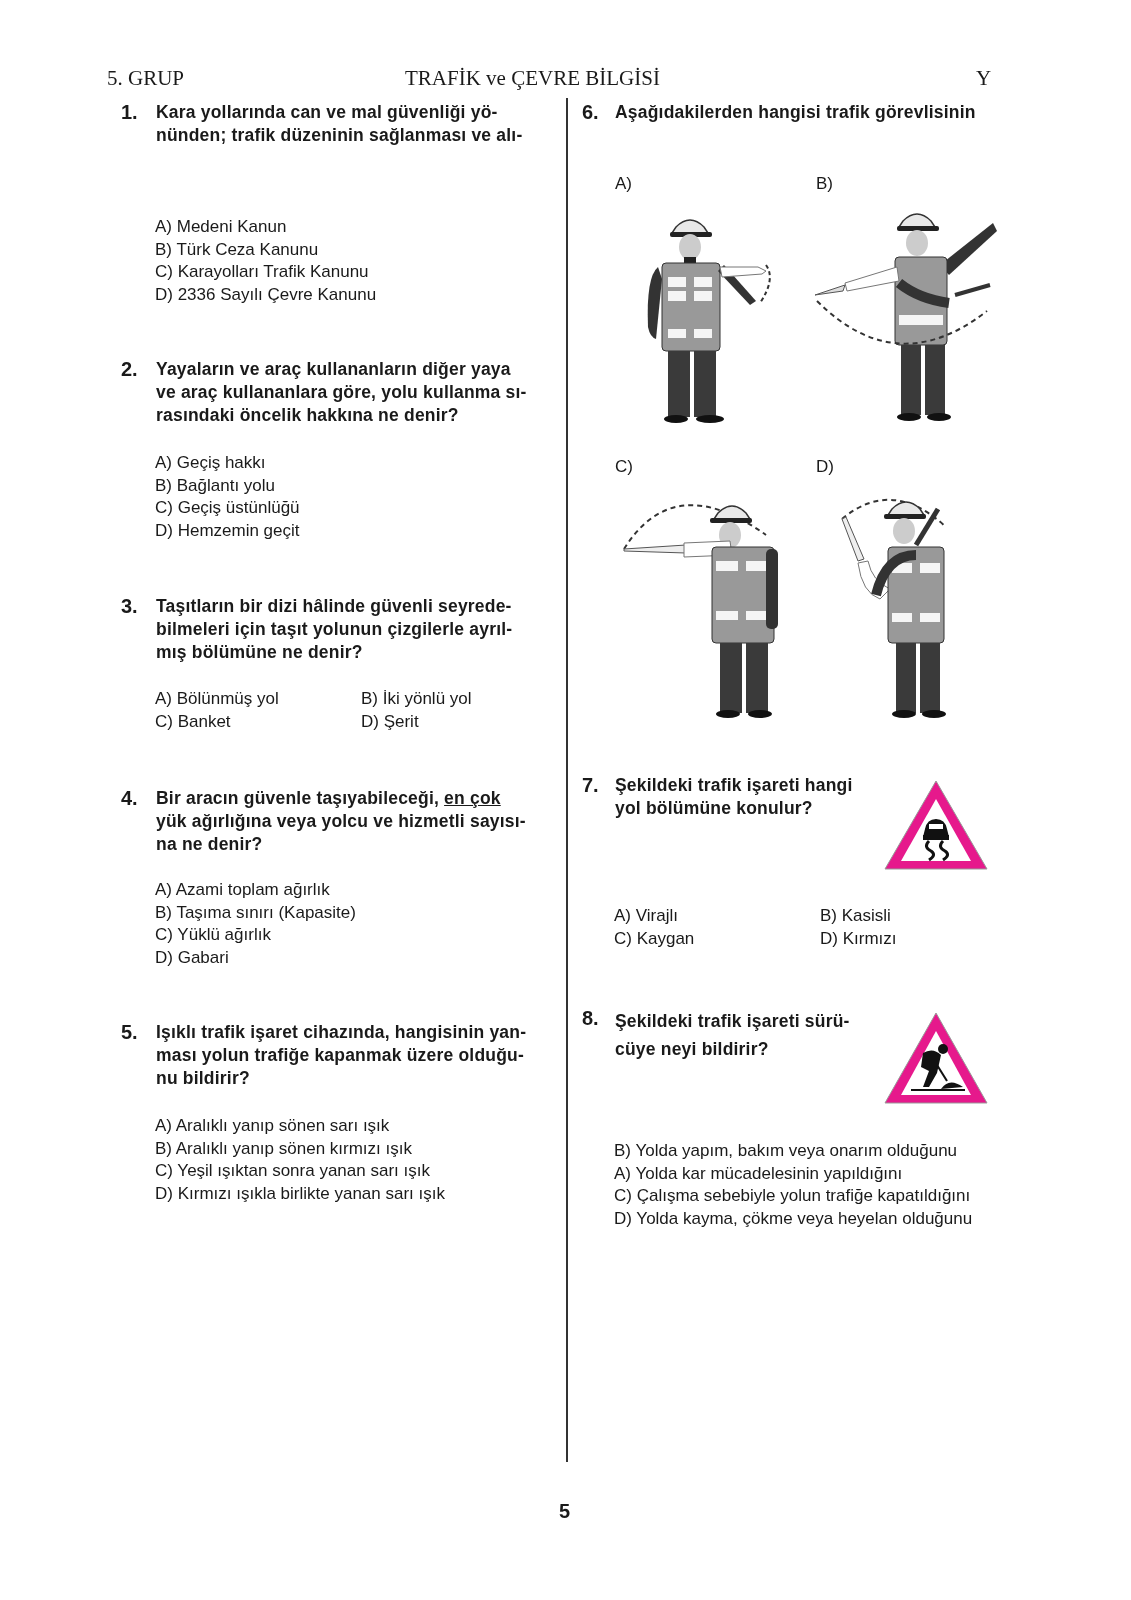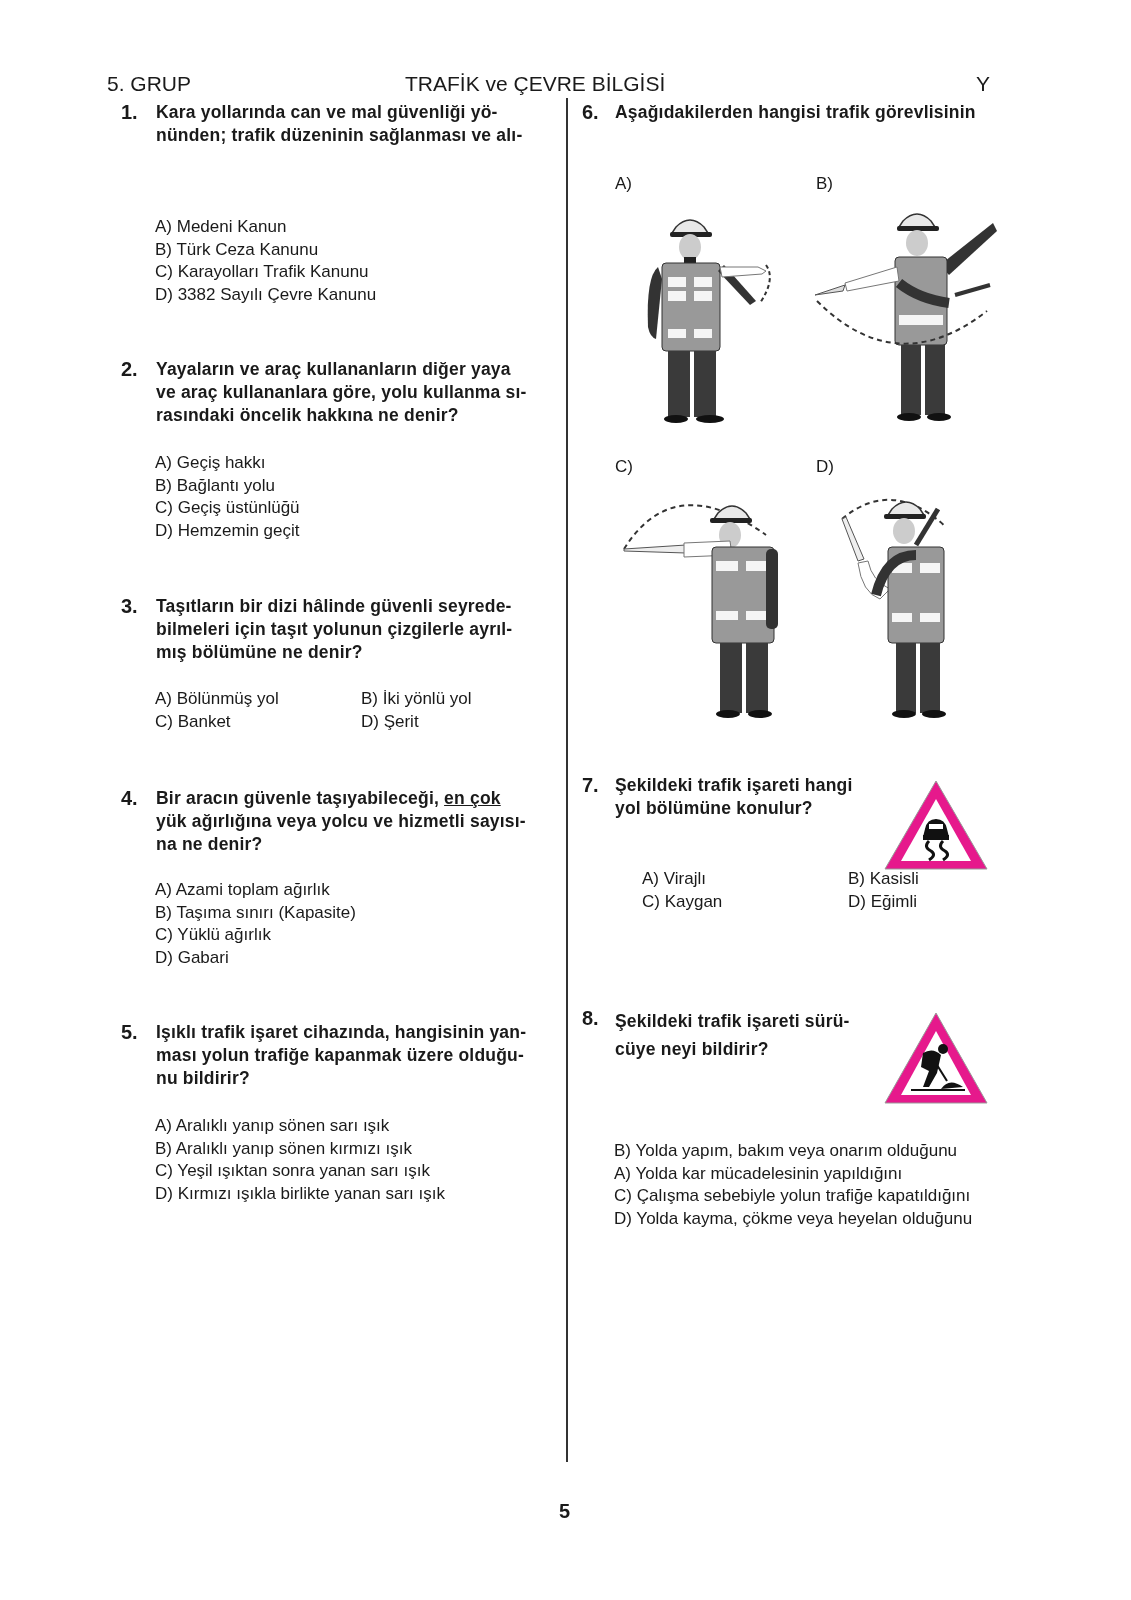--- a/index.html
+++ b/index.html
@@ -1,19 +1,19 @@
 <!DOCTYPE html>
 <html><head>
 <meta charset="utf-8">
 <style>
   * { margin:0; padding:0; box-sizing:border-box; }
   html, body { width:1131px; height:1600px; background:#fff; overflow:hidden; }
   body { position:relative; font-family:"Liberation Sans", sans-serif; color:#1a1a1a; }
   .abs { position:absolute; }
-  .hdr { font-size:21px; top:72px; line-height:24px; color:#1a1a1a; }
+  .hdr { font-size:21px; top:66px; line-height:24px; color:#1a1a1a;font-family:Liberation Serif, serif; }
   .divider { position:absolute; left:566px; top:98px; width:2px; height:1364px; background:#333; }
   .qnum { position:absolute; font-size:20px; font-weight:bold; line-height:22px; }
   .qtext { position:absolute; font-size:17.5px; font-weight:bold; line-height:23px; letter-spacing:0.2px; }
   .qtext .ul { text-decoration:underline; }
   .opts { position:absolute; font-size:17px; line-height:22.6px; }
   .opt { white-space:nowrap; }
   .grid2 { display:grid; grid-template-columns:206px 200px; }
   .figlabel { position:absolute; font-size:17px; line-height:20px; }
   .pagenum { position:absolute; left:559px; top:1500px; font-size:20px; font-weight:bold; }
   svg { display:block; }
@@ -30,21 +30,21 @@
 <div>
   <div class="qnum" style="left:121px; top:101px;">1.</div>
   <div class="qtext" style="left:156px; top:101px;">
     <div>Kara yollarında can ve mal güvenliği yö-</div>
     <div>nünden; trafik düzeninin sağlanması ve alı-</div>
   </div>
   <div class="opts" style="left:155px; top:216px;">
     <div class="opt">A) Medeni Kanun</div>
     <div class="opt">B) Türk Ceza Kanunu</div>
     <div class="opt">C) Karayolları Trafik Kanunu</div>
-    <div class="opt">D) 3382 Sayılı Çevre Kanunu</div>
+    <div class="opt">D) 2336 Sayılı Çevre Kanunu</div>
   </div>
 </div>
 
 <div>
   <div class="qnum" style="left:121px; top:358px;">2.</div>
   <div class="qtext" style="left:156px; top:358px;">
     <div>Yayaların ve araç kullananların diğer yaya</div>
     <div>ve araç kullananlara göre, yolu kullanma sı-</div>
     <div>rasındaki öncelik hakkına ne denir?</div>
   </div>
@@ -210,25 +210,25 @@
     <svg width="110" height="96" viewBox="0 0 110 96">
       <path d="M55 4 L106 92 H4 Z" fill="#e6198c" stroke="#999" stroke-width="1" stroke-linejoin="round"></path>
       <path d="M55 22 L90 84 H20 Z" fill="#fff"></path>
       <path d="M44 52 q2 -10 11 -10 q9 0 11 10 l2 8 h-26 z" fill="#111"></path>
       <rect x="48" y="47" width="14" height="5" fill="#fff"></rect>
       <rect x="42" y="58" width="26" height="5" fill="#111"></rect>
       <path d="M48 64 q-6 6 2 10 q6 4 -2 9" fill="none" stroke="#111" stroke-width="3"></path>
       <path d="M62 64 q-6 6 2 10 q6 4 -2 9" fill="none" stroke="#111" stroke-width="3"></path>
     </svg>
   </div>
-  <div class="opts grid2" style="left:614px; top:868px;margin-left:28px;">
+  <div class="opts grid2" style="left:614px; top:905px;">
     <div class="opt">A) Virajlı</div>
     <div class="opt">B) Kasisli</div>
     <div class="opt">C) Kaygan</div>
-    <div class="opt">D) Eğimli</div>
+    <div class="opt">D) Kırmızı</div>
   </div>
 </div>
 
 <div>
   <div class="qnum" style="left:582px; top:1007px;">8.</div>
   <div class="qtext" style="left:615px; top:1007px; line-height:28px;">
     <div>Şekildeki trafik işareti sürü-</div>
     <div>cüye neyi bildirir?</div>
   </div>
   <div class="abs" style="left:881px; top:1009px;">

